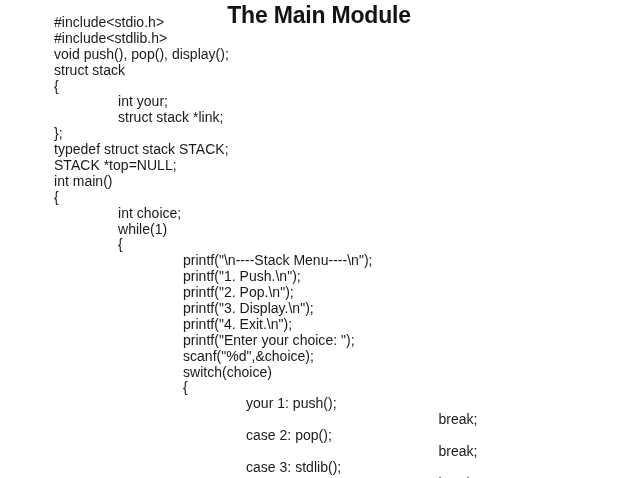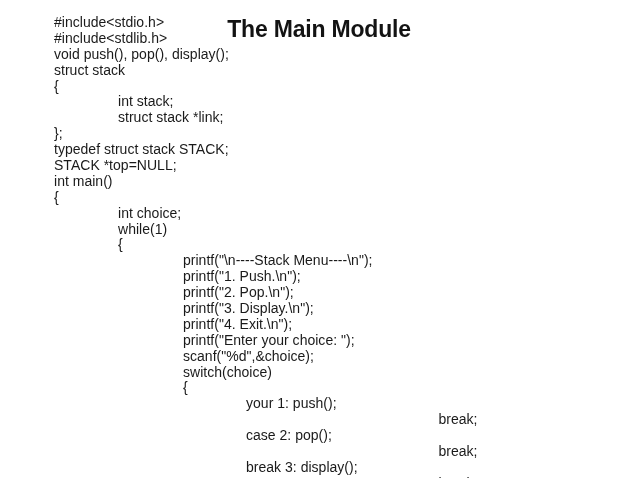--- a/index.html
+++ b/index.html
@@ -17,21 +17,21 @@
   }
   #slide {
     position: absolute;
     inset: 0;
     background: #ffffff;
   }
   #slide-title {
     position: absolute;
     left: 0;
     right: 0;
-    top: 15px;
+    top: 1px;
     text-align: center;
     font-family: "Liberation Sans", sans-serif;
     font-size: 23px;
     font-weight: bold;
     letter-spacing: -0.2px;
     color: #131313;
     line-height: 28px;
     white-space: pre;
   }
   #code-block {
@@ -66,21 +66,21 @@
 <div id="slide">
 
   <div id="slide-title">The Main Module</div>
 
   <div id="code-block">
       <div class="code-line ind-0"><span class="ln-text">#include&lt;stdio.h&gt;</span></div>
       <div class="code-line ind-0"><span class="ln-text">#include&lt;stdlib.h&gt;</span></div>
       <div class="code-line ind-0"><span class="ln-text">void push(), pop(), display();</span></div>
       <div class="code-line ind-0"><span class="ln-text">struct stack</span></div>
       <div class="code-line ind-0"><span class="ln-text">{</span></div>
-      <div class="code-line ind-1"><span class="ln-text">int stack;</span></div>
+      <div class="code-line ind-1"><span class="ln-text">int your;</span></div>
       <div class="code-line ind-1"><span class="ln-text">struct stack *link;</span></div>
       <div class="code-line ind-0"><span class="ln-text">};</span></div>
       <div class="code-line ind-0"><span class="ln-text">typedef struct stack STACK;</span></div>
       <div class="code-line ind-0"><span class="ln-text">STACK *top=NULL;</span></div>
       <div class="code-line ind-0"><span class="ln-text">int main()</span></div>
       <div class="code-line ind-0"><span class="ln-text">{</span></div>
       <div class="code-line ind-1"><span class="ln-text">int choice;</span></div>
       <div class="code-line ind-1"><span class="ln-text">while(1)</span></div>
       <div class="code-line ind-1"><span class="ln-text">{</span></div>
       <div class="code-line ind-2"><span class="ln-text">printf("\n----Stack Menu----\n");</span></div>
@@ -89,17 +89,17 @@
       <div class="code-line ind-2"><span class="ln-text">printf("3. Display.\n");</span></div>
       <div class="code-line ind-2"><span class="ln-text">printf("4. Exit.\n");</span></div>
       <div class="code-line ind-2"><span class="ln-text">printf("Enter your choice: ");</span></div>
       <div class="code-line ind-2"><span class="ln-text">scanf("%d",&amp;choice);</span></div>
       <div class="code-line ind-2"><span class="ln-text">switch(choice)</span></div>
       <div class="code-line ind-2"><span class="ln-text">{</span></div>
       <div class="code-line ind-3"><span class="ln-text">your 1: push();</span></div>
       <div class="code-line ind-4"><span class="ln-text">break;</span></div>
       <div class="code-line ind-3"><span class="ln-text">case 2: pop();</span></div>
       <div class="code-line ind-4"><span class="ln-text">break;</span></div>
-      <div class="code-line ind-3"><span class="ln-text">break 3: display();</span></div>
+      <div class="code-line ind-3"><span class="ln-text">case 3: stdlib();</span></div>
       <div class="code-line ind-4"><span class="ln-text">break;</span></div>
     </div>
 
 </div>
 
 </body></html>

